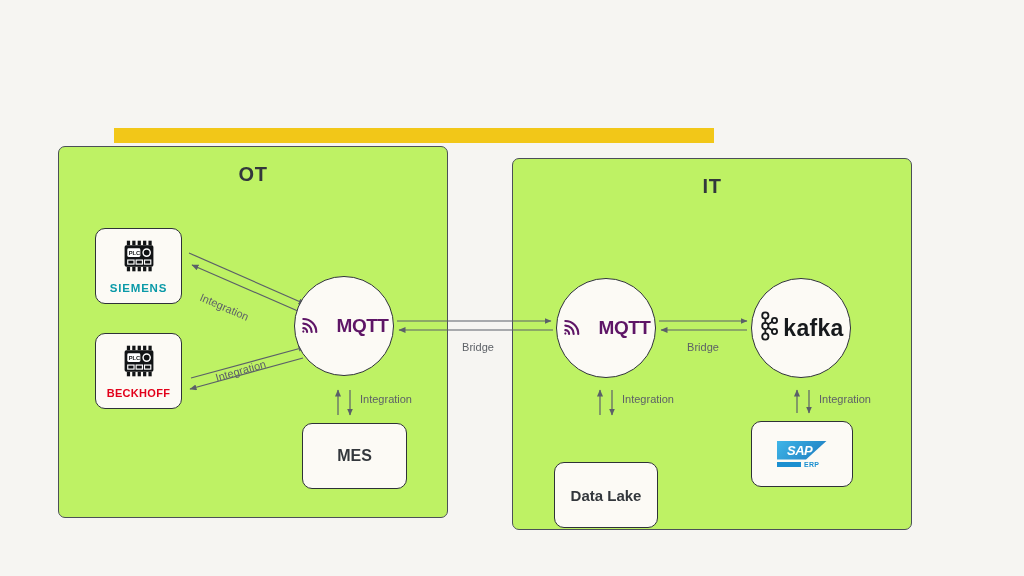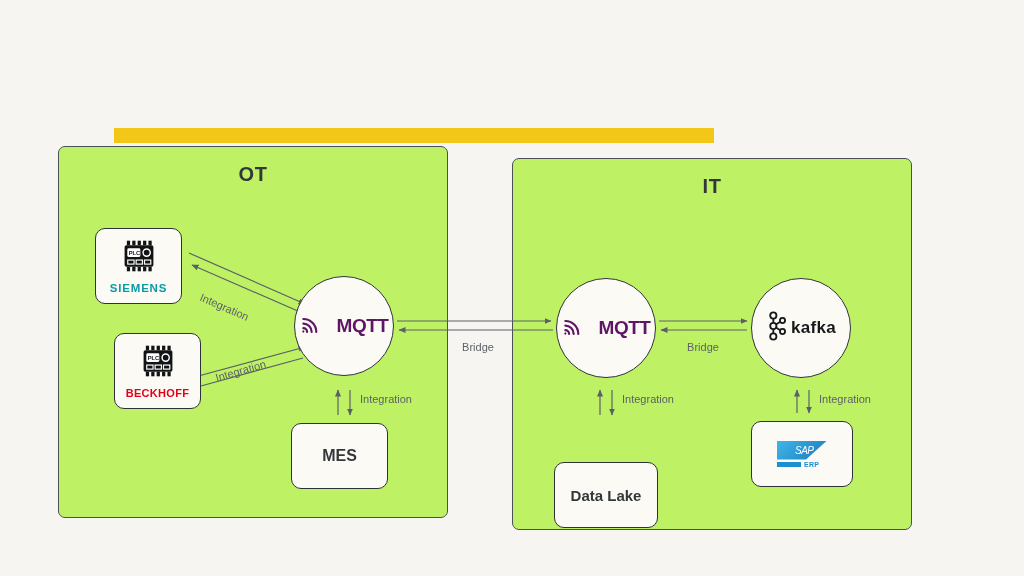--- a/index.html
+++ b/index.html
@@ -21,46 +21,46 @@
   .panel-it{left:512px;top:158px;width:400px;height:372px;}
   .panel-label{width:100%;text-align:center;top:16px;font-size:20px;font-weight:bold;color:#33373c;letter-spacing:.5px;}
 
   
   .node{background:#fcfaf5;border:1.6px solid #2e3237;box-sizing:border-box;
         display:flex;align-items:center;justify-content:center;flex-direction:column;}
   .rectnode{border-radius:10px;}
   .circlenode{border-radius:50%;}
 
   .siemens{left:95px;top:228px;width:87px;height:76px;gap:4px;}
-  .beckhoff{left:95px;top:333px;width:87px;height:76px;gap:4px;margin-left:19px;}
+  .beckhoff{left:95px;top:333px;width:87px;height:76px;gap:4px;}
   .siemens-label{font-size:11.5px;font-weight:bold;color:#0b9aa8;letter-spacing:.8px;}
   .beckhoff-label{font-size:11px;font-weight:bold;color:#e2001a;letter-spacing:.3px;}
 
   .mqtt-ot{left:294px;top:276px;width:100px;height:100px;}
   .mqtt-it{left:556px;top:278px;width:100px;height:100px;}
   .kafka{left:751px;top:278px;width:100px;height:100px;}
   .mqtt-logo{display:flex;align-items:center;gap:17px;}
   .mqtt-word{font-size:19px;font-weight:800;color:#5e1566;letter-spacing:-0.5px;}
   .kafka-logo{display:flex;align-items:center;gap:3px;}
-  .kafka-word{font-size:17px;font-weight:600;color:#16191c;letter-spacing:.3px;}
-
-  .mes{left:291px;top:423px;width:97px;height:66px;}
+  .kafka-word{font-size:23px;font-weight:600;color:#16191c;letter-spacing:.3px;}
+
+  .mes{left:302px;top:423px;width:105px;height:66px;}
   .datalake{left:554px;top:423px;width:104px;height:66px;margin-top:39px;}
   .sapbox{left:751px;top:421px;width:102px;height:66px;}
   .boxnode-label{font-size:16px;font-weight:bold;color:#33373c;}
   .datalake .boxnode-label{font-size:15px;}
 
   
   .sap-logo{display:flex;flex-direction:column;align-items:flex-start;}
   .sap-main{
     width:50px;height:19px;background:linear-gradient(135deg,#3fb6e8 0%,#1b78bd 100%);
     clip-path:polygon(0 0,100% 0,58% 100%,0 100%);
     display:flex;align-items:center;
   }
-  .sap-main span{color:#ffffff;font-weight:normal;font-style:italic;font-size:10px;margin-left:18px;letter-spacing:-.5px;}
+  .sap-main span{color:#ffffff;font-weight:bold;font-style:italic;font-size:13px;margin-left:10px;letter-spacing:-.5px;}
   .sap-sub{display:flex;align-items:center;gap:3px;margin-top:1px;}
   .sap-strip{width:24px;height:5px;background:#1b8fd0;}
   .sap-erp{font-size:7px;font-weight:bold;color:#1b8fd0;letter-spacing:.3px;}
 
   
   .edge-label{font-size:11px;color:#5d6167;}
   .lab-siemens{left:203px;top:291px;transform:rotate(23.5deg);transform-origin:left top;}
   .lab-beckhoff{left:214px;top:372px;transform:rotate(-16deg);transform-origin:left top;}
   .lab-mes{left:360px;top:393px;}
   .lab-datalake{left:622px;top:393px;}

